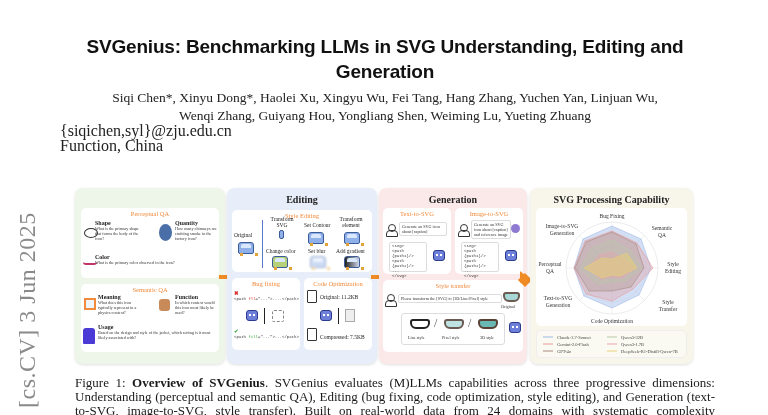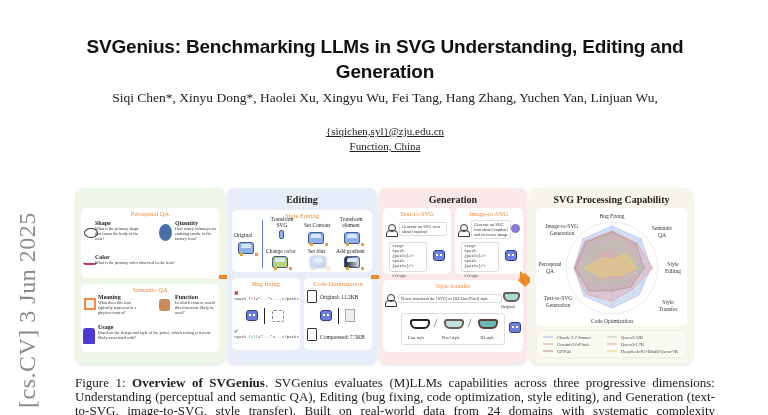--- a/index.html
+++ b/index.html
@@ -17,21 +17,21 @@
     position: absolute; left: 60px; width: 650px; top: 34px;
     text-align: center; font-family: "Liberation Sans", "DejaVu Sans", sans-serif;
     font-weight: bold; font-size: 19px; line-height: 25px; letter-spacing: -0.2px; color: #111;
   }
   .authors {
     position: absolute; left: 60px; width: 650px; top: 89px;
     text-align: center; font-size: 13.5px; line-height: 18px; color: #222;
   }
   .affil {
     position: absolute; left: 60px; width: 650px; top: 124px;
-    text-align: center; font-size: 11px; line-height: 14.5px; color: #222; text-decoration: underline;
+    text-align: left; font-size: 16px; line-height: 14.5px; color: #222;
   }
 
   .figure { position: absolute; left: 75px; top: 188px; width: 620px; height: 182px; }
   .panel {
     position: absolute; border-radius: 8px; box-shadow: 0 1px 3px rgba(0,0,0,0.12);
   }
   .panel-title {
     text-align: center; font-family: "Liberation Serif", serif; font-weight: bold;
     font-size: 10px; margin-top: 6px; color: #222;
   }
@@ -91,20 +91,21 @@
 </style>
 </head>
 <body>
 
 <div class="arxiv-stamp">[cs.CV]  3 Jun 2025</div>
 
 <div class="title">SVGenius: Benchmarking LLMs in SVG Understanding, Editing and Generation</div>
 
 <div class="authors">
   <div>Siqi Chen*, Xinyu Dong*, Haolei Xu, Xingyu Wu, Fei Tang, Hang Zhang, Yuchen Yan, Linjuan Wu,</div>
+  <div>Wenqi Zhang, Guiyang Hou, Yongliang Shen, Weiming Lu, Yueting Zhuang</div>
 </div>
 
 <div class="affil">
   <div>{siqichen,syl}@zju.edu.cn</div>
   <div>Function, China</div>
 </div>
 
 <div class="figure">
 
   <div class="panel p-under">

